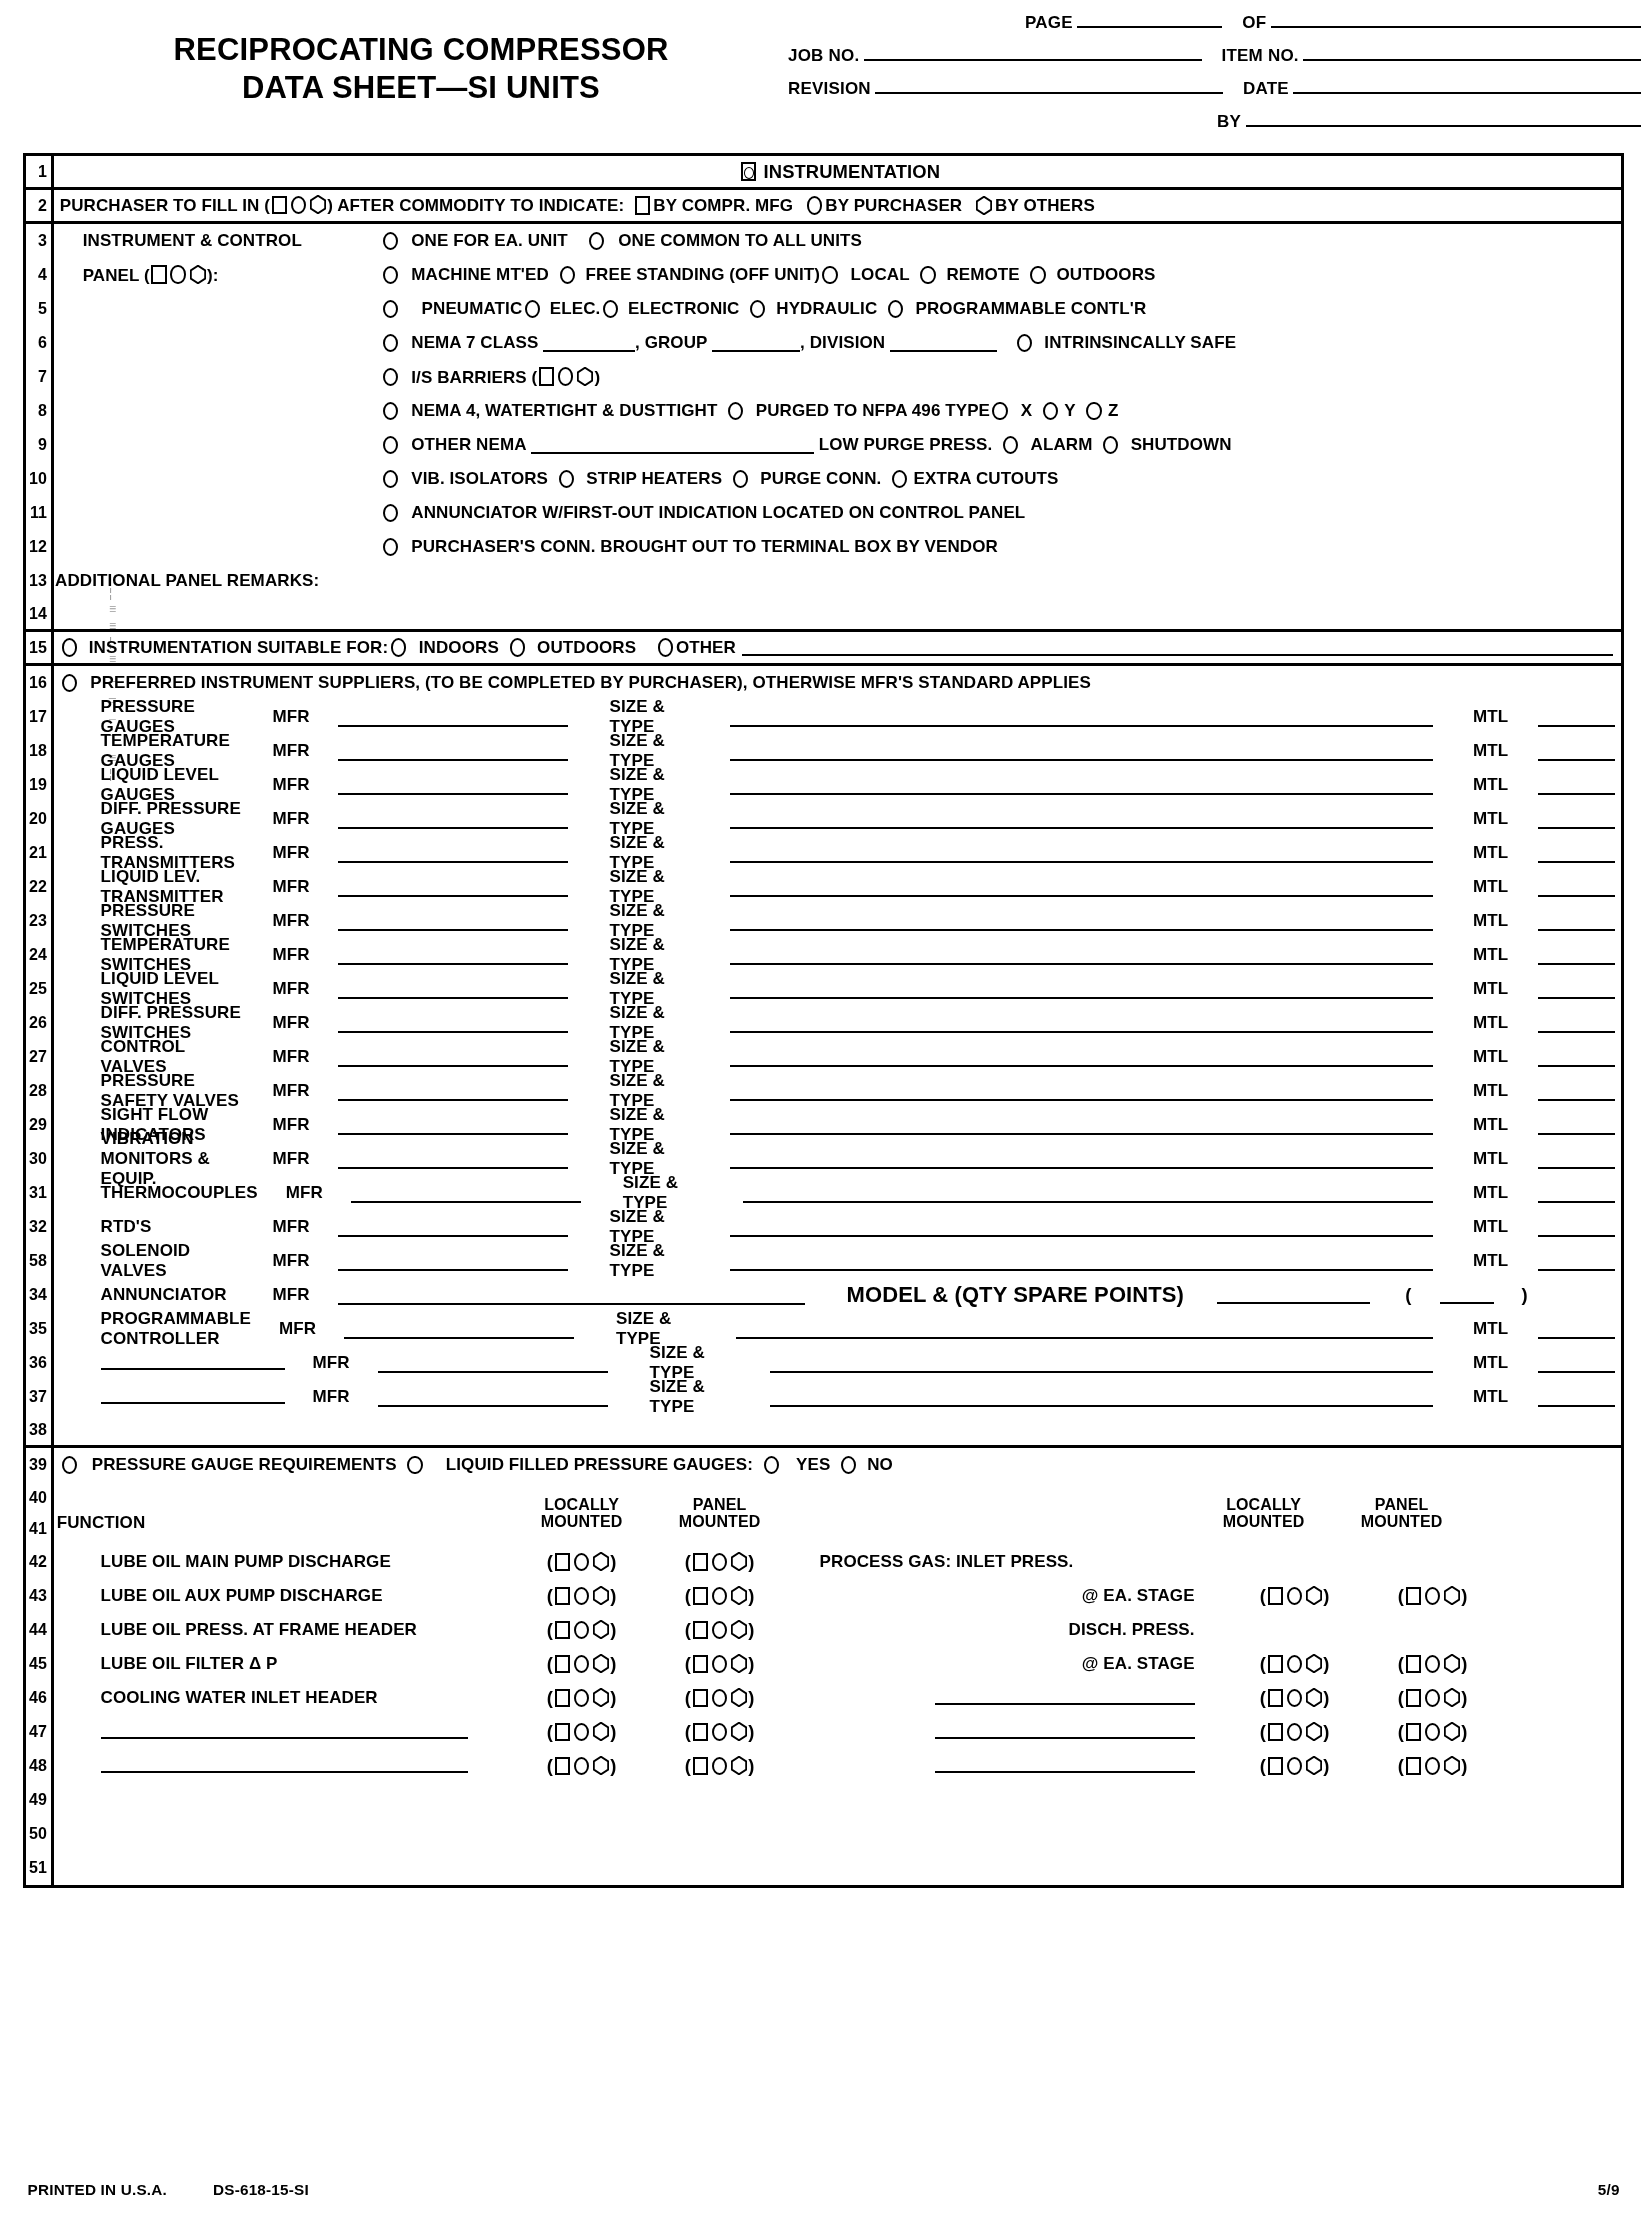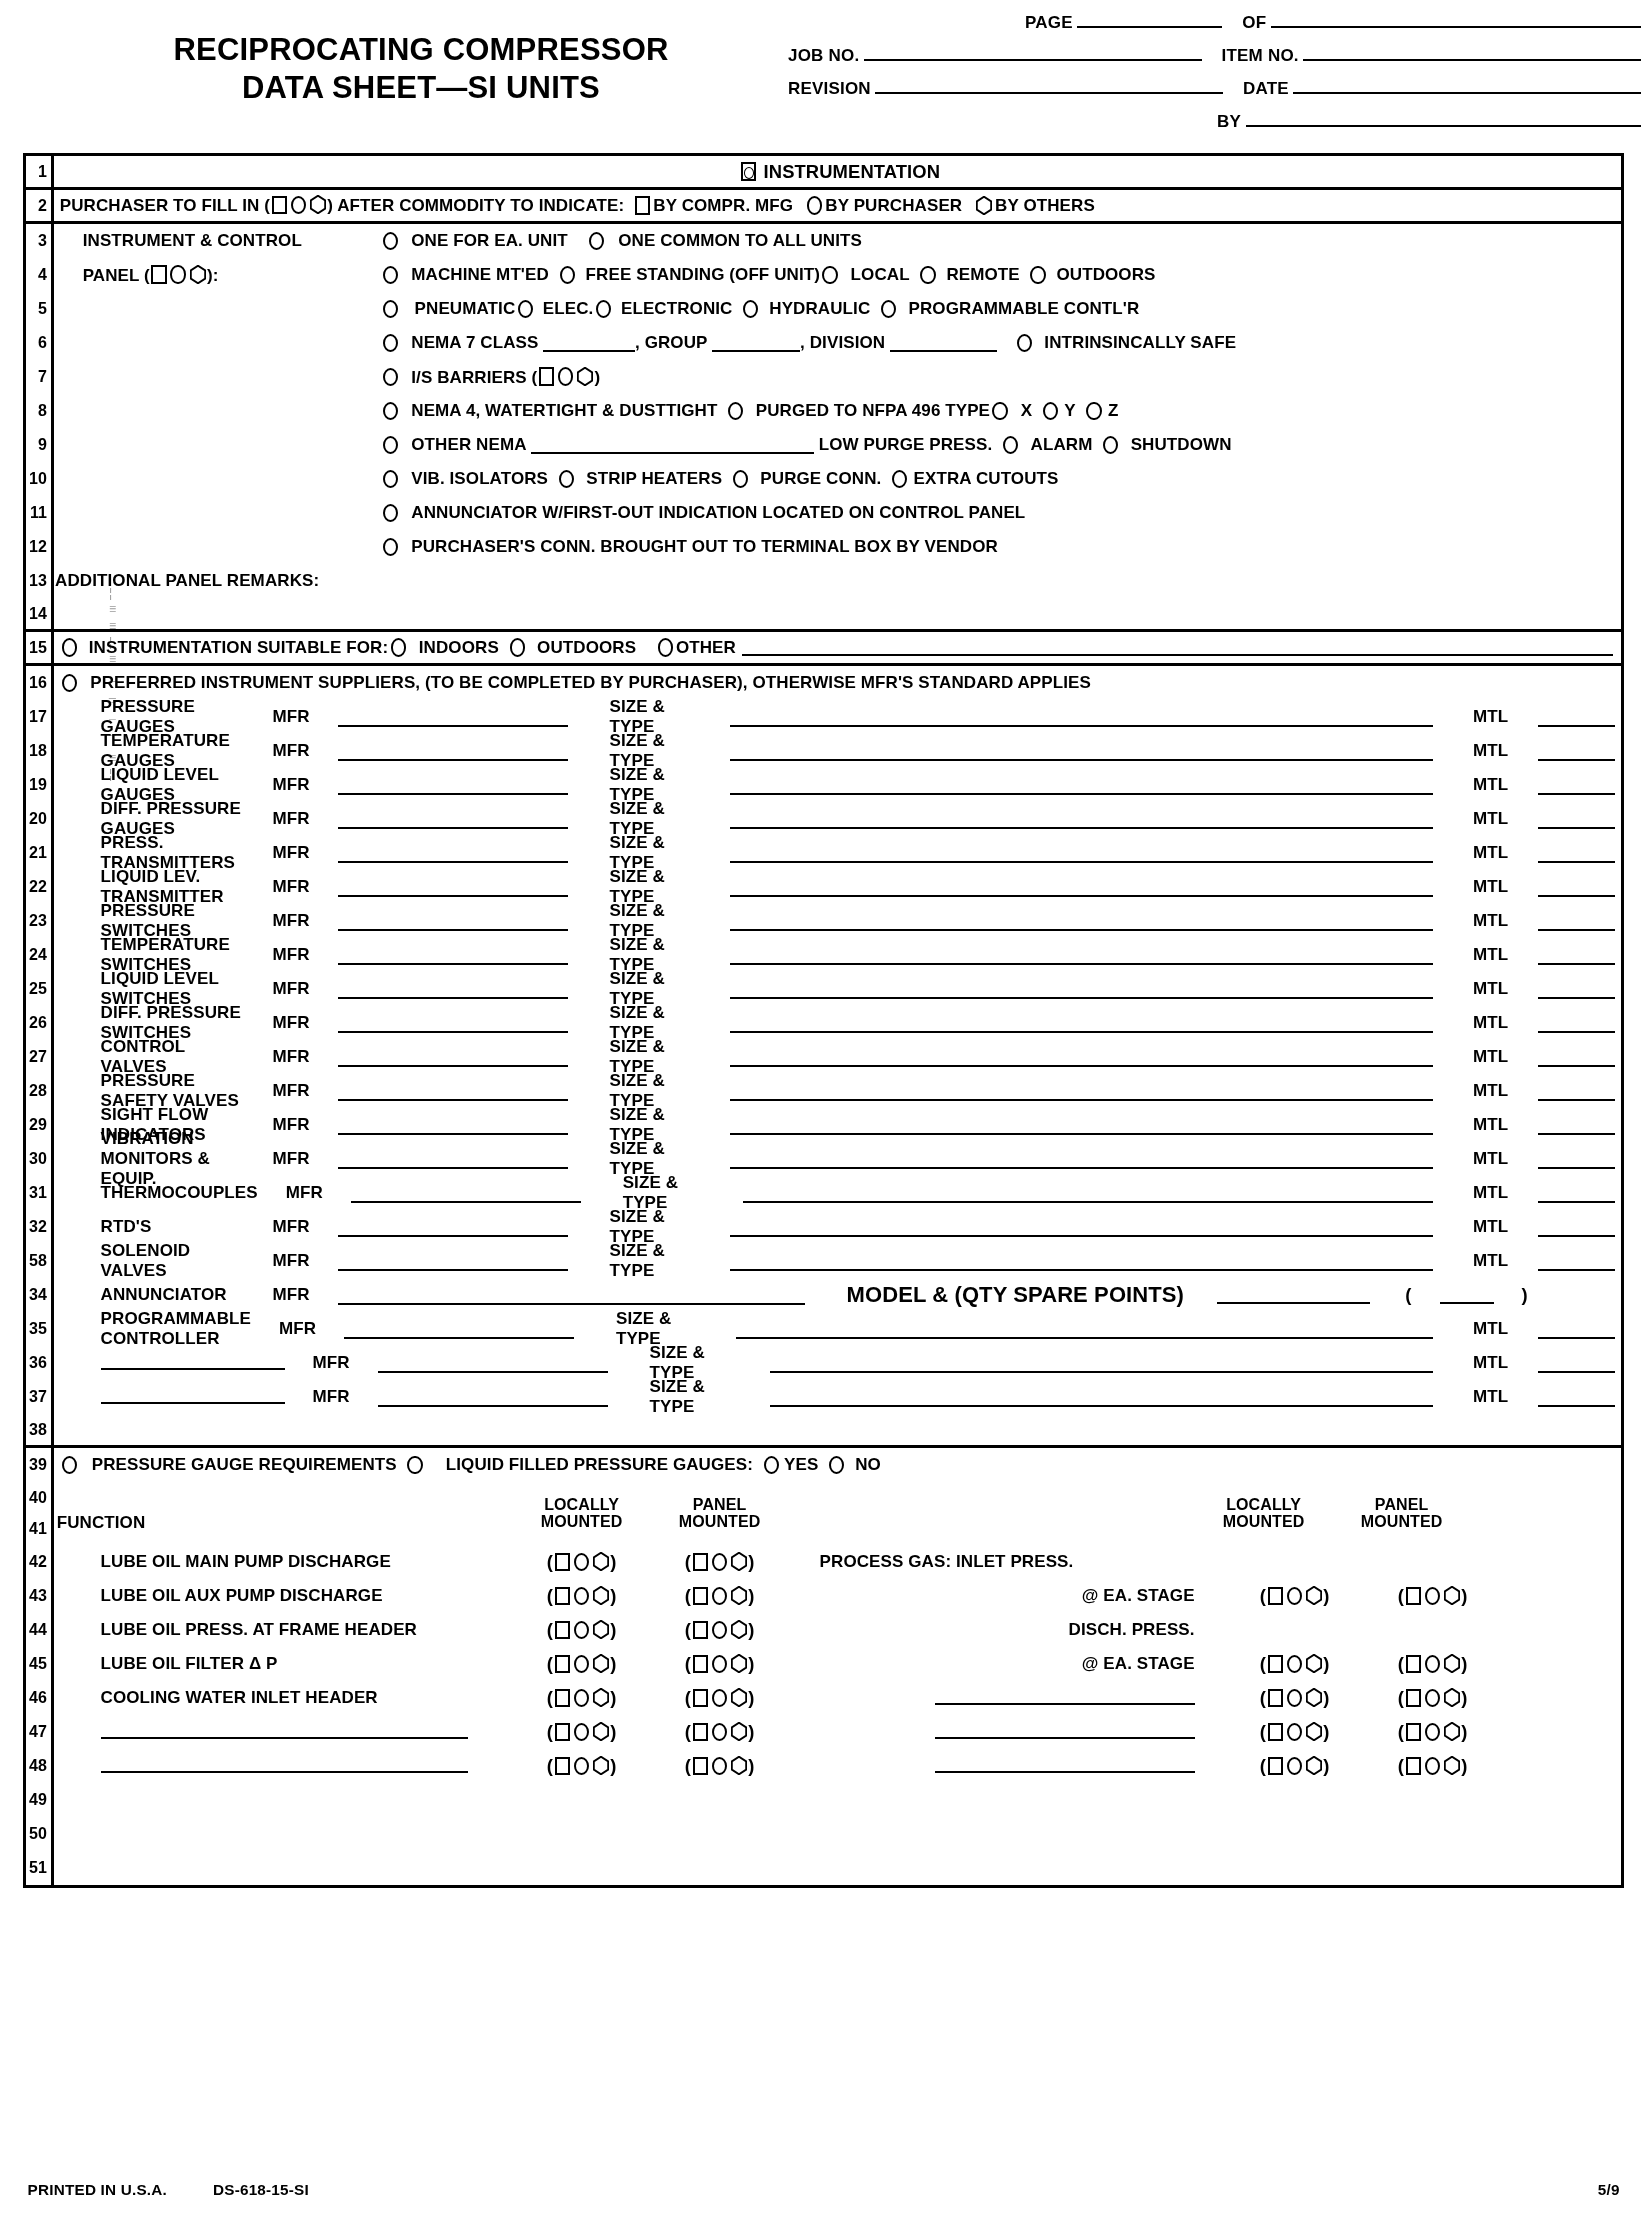--- a/index.html
+++ b/index.html
@@ -220,21 +220,21 @@
         <span class="gcirc opt"></span>
         <span style="margin-left:7.7px;">OUTDOORS</span>
       </div>
     </div>
 
     <div class="row">
       <div class="rn">5</div>
       <div class="cell">
         <span style="display:inline-block;width:321px;"></span>
         <span class="gcirc"></span>
-        <span style="margin-left:14px;">PNEUMATIC</span>
+        <span style="margin-left:21px;">PNEUMATIC</span>
         <span class="gcirc"></span>
         <span style="margin-left:7.7px;">ELEC.</span>
         <span class="gcirc"></span>
         <span style="margin-left:7.7px;">ELECTRONIC</span>
         <span class="gcirc opt"></span>
         <span style="margin-left:7.7px;">HYDRAULIC</span>
         <span class="gcirc opt"></span>
         <span style="margin-left:9.2px;">PROGRAMMABLE CONTL'R</span>
       </div>
     </div>
@@ -676,21 +676,21 @@
     </div>
 
     <div class="row">
       <div class="rn">39</div>
       <div class="cell">
         <span class="gcirc"></span>
         <span style="margin-left:12.2px;">PRESSURE GAUGE REQUIREMENTS</span>
         <span class="gcirc opt"></span>
         <span style="margin-left:20px;">LIQUID FILLED PRESSURE GAUGES:</span>
         <span class="gcirc opt"></span>
-        <span style="margin-left:2px;">YES</span>
+        <span style="margin-left:14px;">YES</span>
         <span class="gcirc opt"></span>
         <span style="margin-left:7.7px;">NO</span>
       </div>
     </div>
 
     <div class="row" style="height:31px;">
       <div class="rn">40</div>
       <div class="cell" style="padding-left:0;align-items:flex-end;">
         <div class="fn-label"></div>
         <div class="fn-box colhead">LOCALLY</div>

